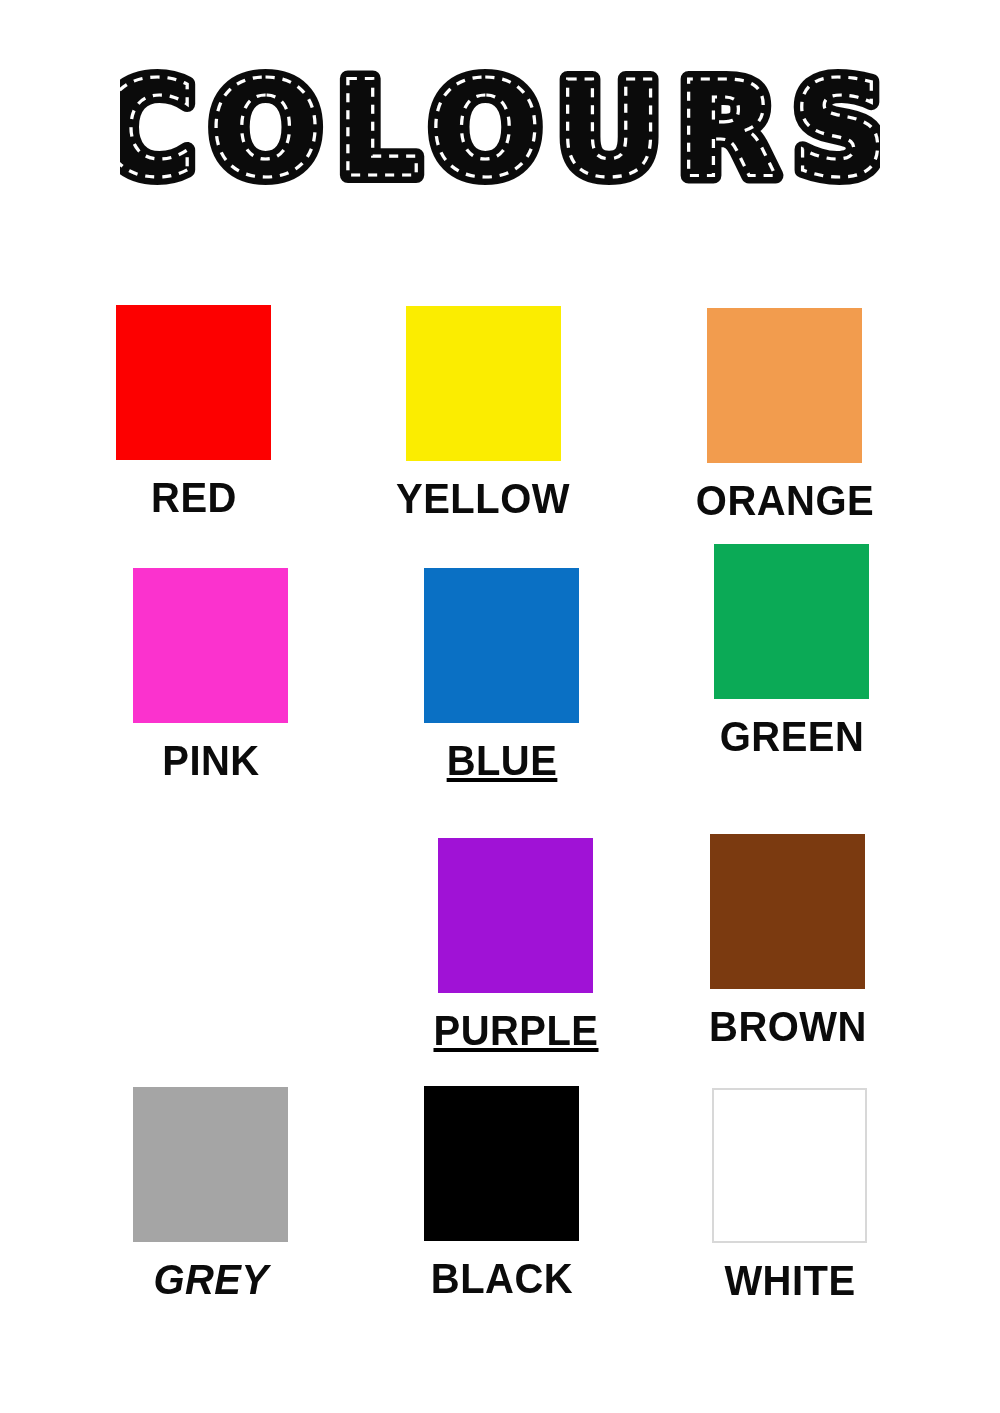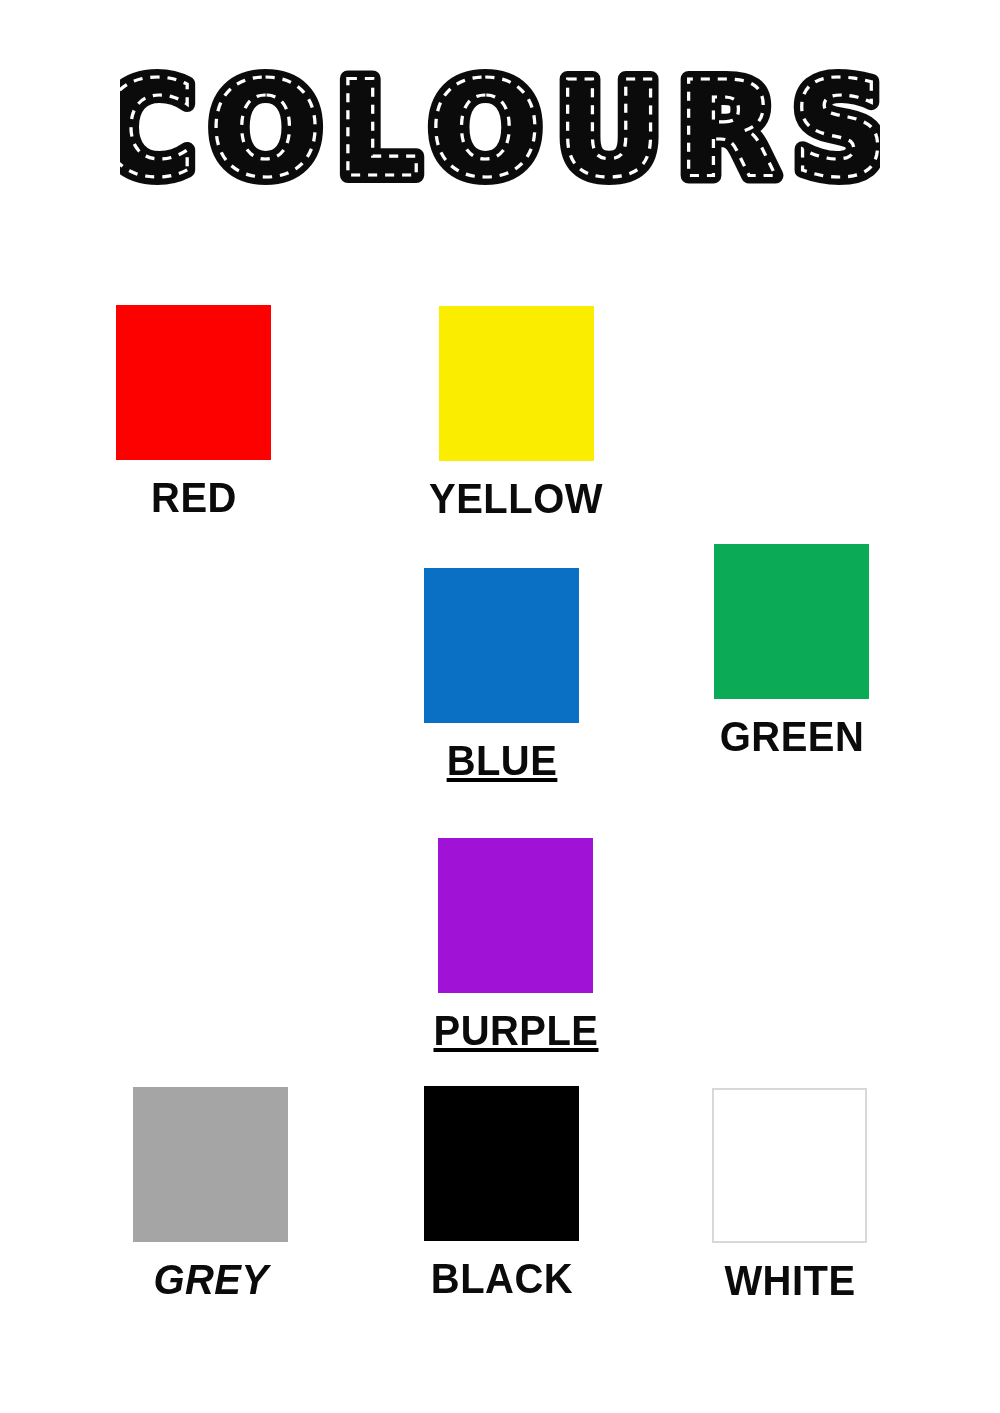--- a/index.html
+++ b/index.html
@@ -91,35 +91,47 @@
     <text id="title-text-fill" class="title-fill" x="380" y="112" text-anchor="middle">COLOURS</text>
     <text id="title-text-stitch" class="title-stitch" x="380" y="112" text-anchor="middle">COLOURS</text>
   </svg>
 </div>
 
 <div id="swatch-grid">
     <div class="cell" style="left: 43.5px; top: 305px;">
       <div class="swatch" style="background: rgb(253, 0, 0); border: none;"></div>
       <div class="label">RED</div>
     </div>
-    <div class="cell" style="left: 366px; top: 306px;">
+    <div class="cell" style="left: 333px; top: 306px;">
       <div class="swatch" style="background: rgb(251, 237, 0); border: none;"></div>
       <div class="label">YELLOW</div>
+    </div>
+    <div class="cell" style="left: 634.5px; top: 308px;">
+      <div class="swatch" style="background: rgb(242, 156, 78); border: none;"></div>
+      <div class="label">ORANGE</div>
+    </div>
+    <div class="cell" style="left: 60.5px; top: 568px;">
+      <div class="swatch" style="background: rgb(251, 50, 206); border: none;"></div>
+      <div class="label">PINK</div>
     </div>
     <div class="cell" style="left: 351.5px; top: 568px; text-decoration: underline;">
       <div class="swatch" style="background: rgb(10, 112, 196); border: none;"></div>
       <div class="label">BLUE</div>
     </div>
     <div class="cell" style="left: 641.5px; top: 544px;">
       <div class="swatch" style="background: rgb(11, 170, 86); border: none;"></div>
       <div class="label">GREEN</div>
     </div>
     <div class="cell" style="left: 365.5px; top: 838px; text-decoration: underline;">
       <div class="swatch" style="background: rgb(160, 18, 214); border: none;"></div>
       <div class="label">PURPLE</div>
+    </div>
+    <div class="cell" style="left: 637.5px; top: 834px;">
+      <div class="swatch" style="background: rgb(123, 58, 16); border: none;"></div>
+      <div class="label">BROWN</div>
     </div>
     <div class="cell" style="left: 60.5px; top: 1087px; font-style: italic;">
       <div class="swatch" style="background: rgb(165, 165, 165); border: none;"></div>
       <div class="label">GREY</div>
     </div>
     <div class="cell" style="left: 639.5px; top: 1088px;">
       <div class="swatch" style="background: rgb(255, 255, 255); border: 2px solid rgb(216, 216, 216);"></div>
       <div class="label">WHITE</div>
     </div>
     <div class="cell" style="left: 351.5px; top: 1086px;">

